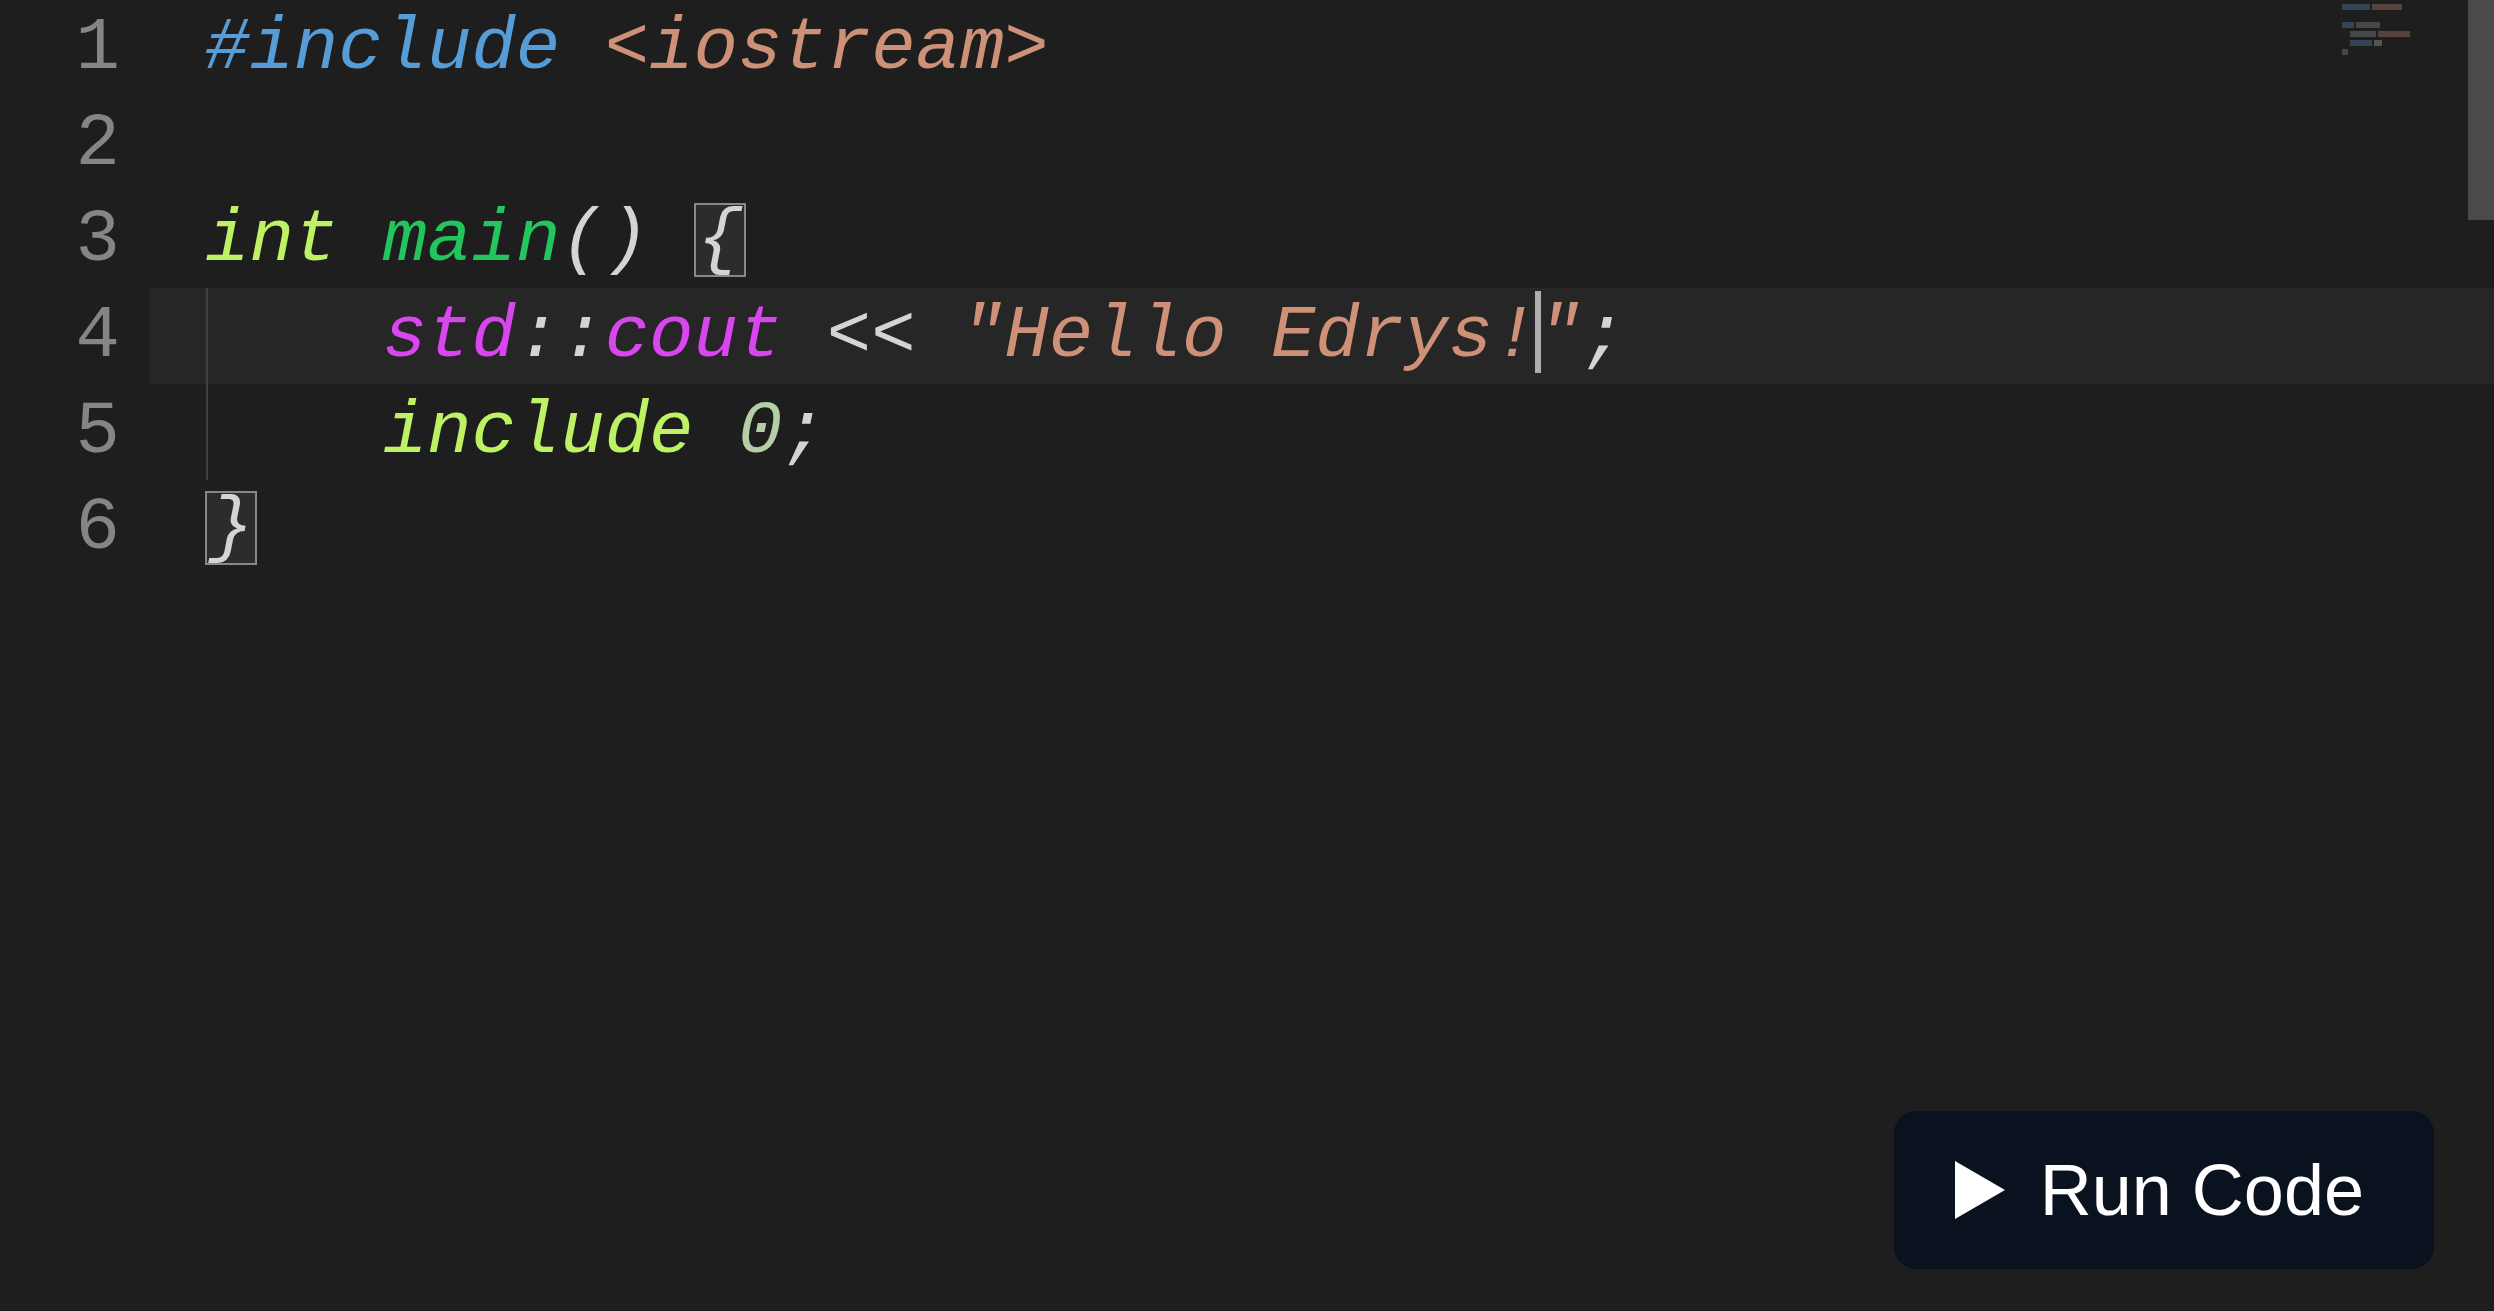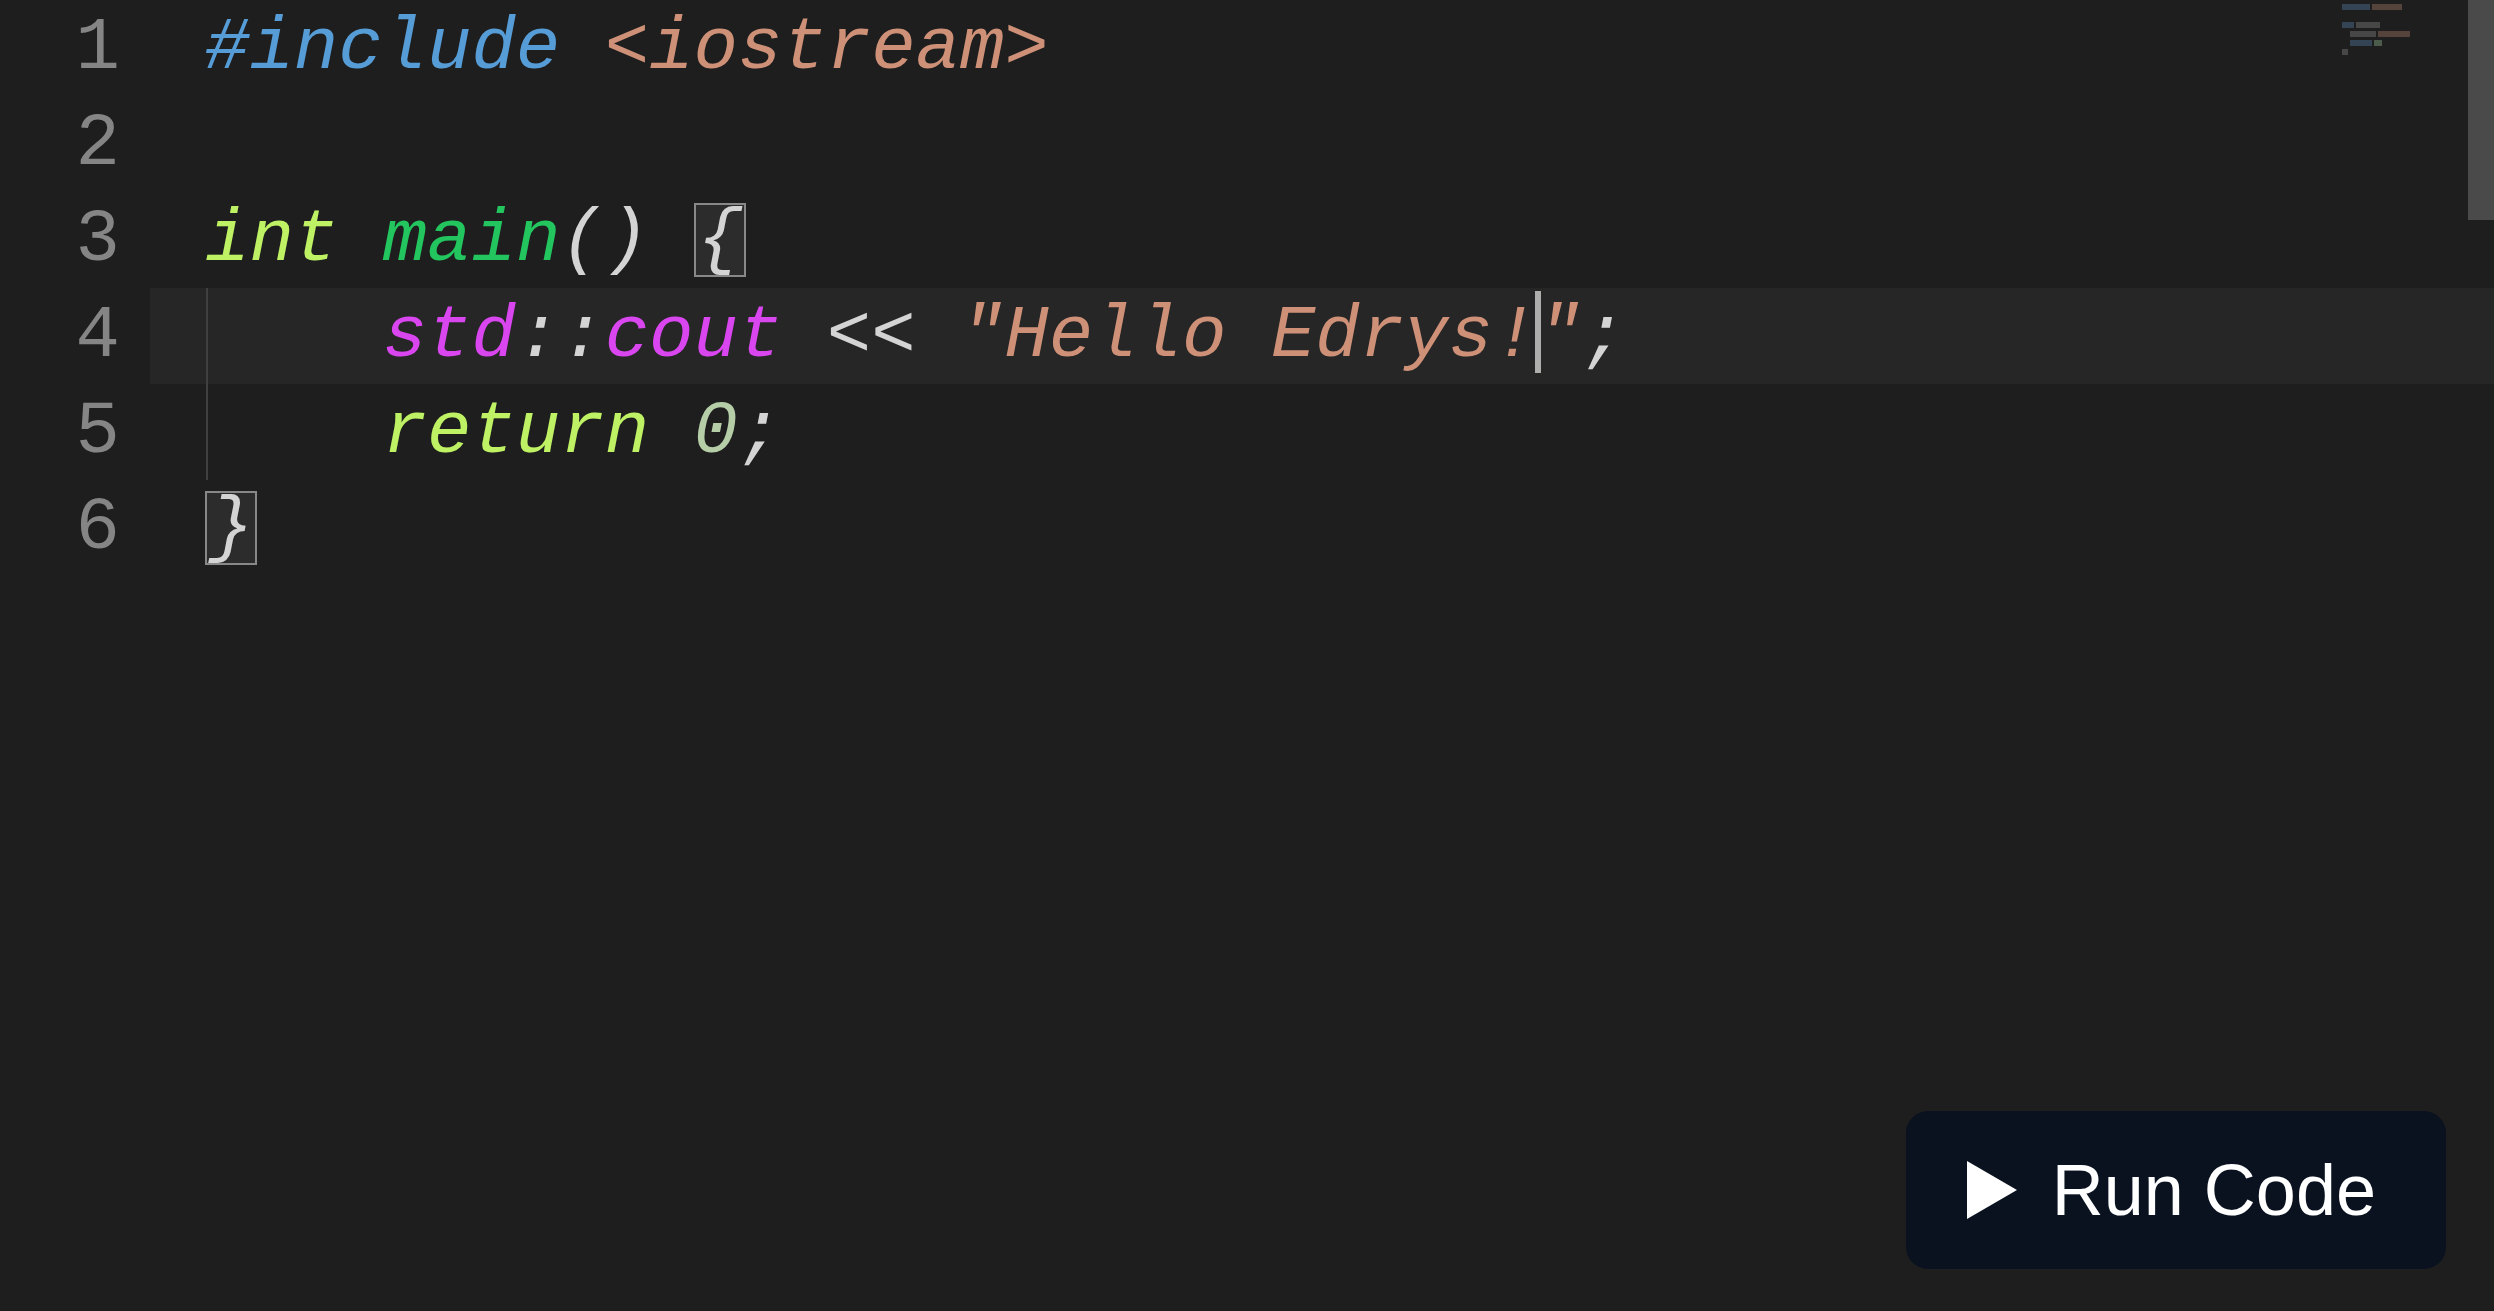--- a/index.html
+++ b/index.html
@@ -117,21 +117,21 @@
       position: absolute;
       right: 0;
       top: 0;
       width: 26px;
       height: 220px;
       background: #4a4a4a;
     }
     .run-button {
       position: absolute;
       bottom: 42px;
-      right: 48px;
+      right: 60px;
       background: #0a1220;
       color: #ffffff;
       font-size: 72px;
       font-family: -apple-system, 'Segoe UI', sans-serif;
       padding: 38px 70px 38px 60px;
       border-radius: 22px;
       display: flex;
       align-items: center;
       gap: 34px;
       cursor: pointer;
@@ -154,21 +154,21 @@
     <div class="line-number">4</div>
     <div class="line-number">5</div>
     <div class="line-number">6</div>
   </div>
 
   <div class="code-area">
     <div class="code-line"><span class="token-preprocessor">#include</span><span> </span><span class="token-include-path">&lt;iostream&gt;</span></div>
     <div class="code-line"></div>
     <div class="code-line"><span class="token-keyword">int</span><span> </span><span class="token-function">main</span><span class="token-punctuation">()</span><span> </span><span class="token-brace-highlight">{</span></div>
     <div class="code-line active"><span class="indent-guide"></span><span>    </span><span class="token-namespace">std</span><span class="token-punctuation">::</span><span class="token-namespace">cout</span><span> </span><span class="token-operator">&lt;&lt;</span><span> </span><span class="token-string">"</span><span class="token-string">Hello Edrys!</span><span class="cursor"></span><span class="token-string">"</span><span class="token-punctuation">;</span></div>
-    <div class="code-line"><span class="indent-guide"></span><span>    </span><span class="token-keyword">return</span><span> </span><span class="token-number">0</span><span class="token-punctuation">;</span></div>
+    <div class="code-line"><span class="indent-guide"></span><span>    </span><span class="token-keyword">include</span><span> </span><span class="token-number">0</span><span class="token-punctuation">;</span></div>
     <div class="code-line"><span class="token-brace-highlight">}</span></div>
   </div>
 </div>
 
 <div class="minimap">
   <div class="minimap-line">
     <div class="mm-seg" style="width:28px;background:#4a6a8a;"></div>
     <div class="mm-seg" style="width:30px;background:#8a6a5a;"></div>
   </div>
   <div class="minimap-line"></div>

